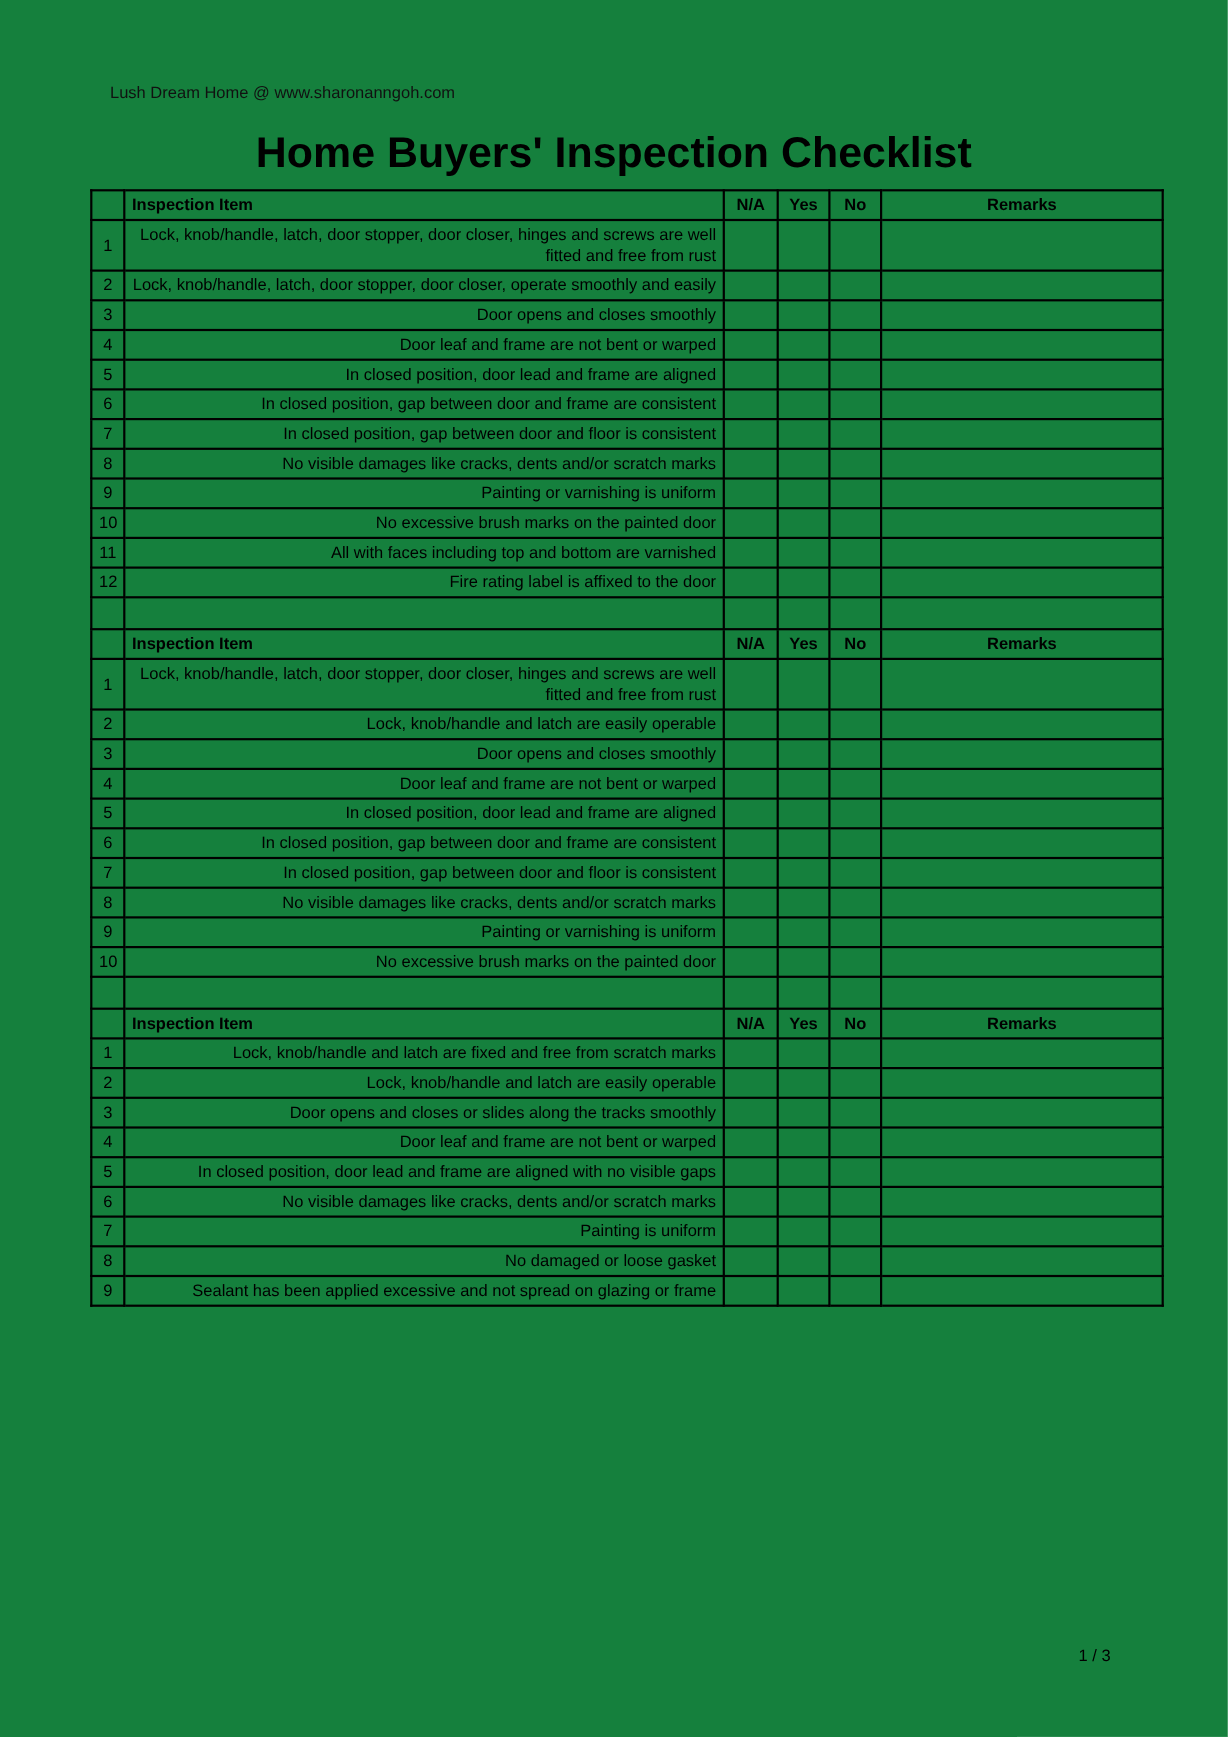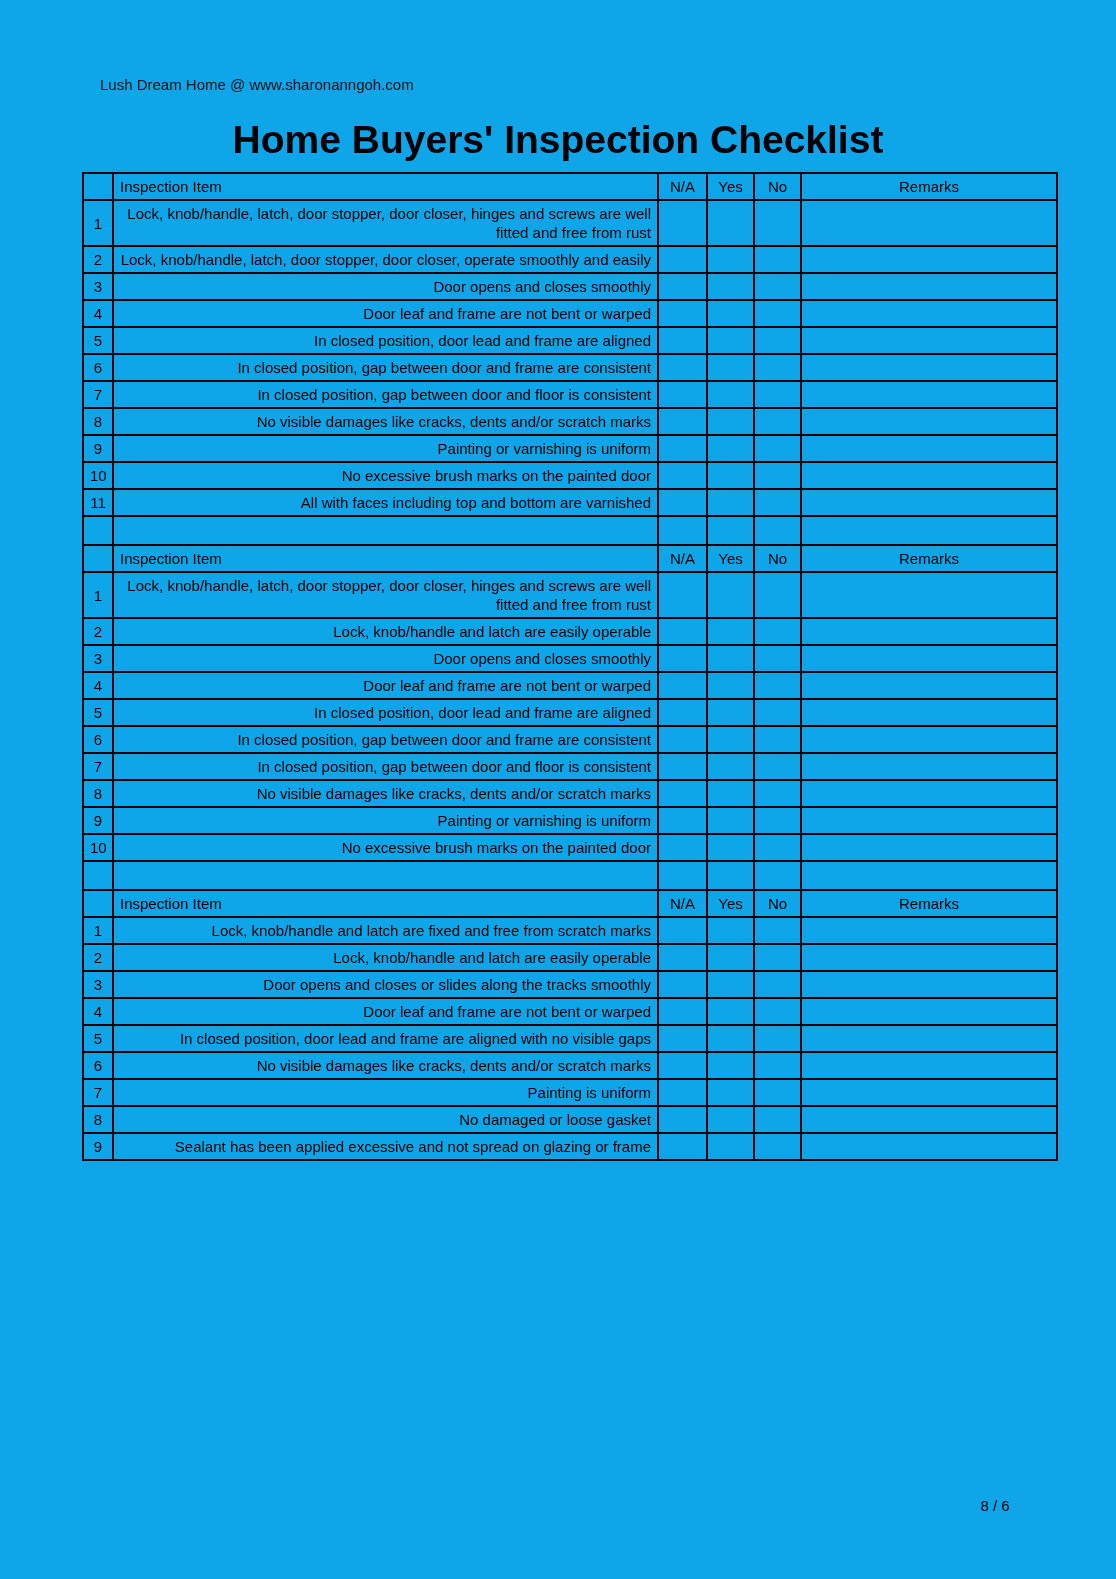--- a/index.html
+++ b/index.html
@@ -3,21 +3,21 @@
 <meta charset="utf-8">
 <style>
   * { box-sizing: border-box; }
   html, body { margin: 0; padding: 0; }
   body {
     width: 1116px; height: 1579px;
     background: #ffffff;
     font-family: "Liberation Sans", sans-serif;
     color: #000;
   }
-  .page { position: relative; width: 1116px; height: 1579px; background: #0ea5e9; overflow: hidden; }
+  .page { position: relative; width: 1116px; height: 1579px; background: #15803d; overflow: hidden; }
 
   .doc-header {
     position: absolute; left: 100px; top: 76px;
     font-size: 15px; line-height: 18px; color: #111;
   }
   .doc-title {
     position: absolute; left: 0; top: 118px; width: 100%;
     margin: 0; text-align: center;
     font-size: 39px; font-weight: 700; letter-spacing: 0px;
   }
@@ -33,21 +33,21 @@
     padding: 3px 6px;
     vertical-align: middle;
     overflow: hidden;
   }
   td.band {
     background: var(--accent, #FBC896);
     font-size: 20px; font-weight: 700;
     text-align: center;
     height: 30px; padding: 2px 4px;
   }
-  td.colhead { font-weight: 400; height: 26px; }
+  td.colhead { font-weight: 700; height: 26px; }
   td.item-head { text-align: left; }
   td.center { text-align: center; }
   td.num { text-align: center; padding: 3px 2px; }
   td.item { text-align: right; }
   td.ans, td.remarks { height: 27px; }
   tr.item-row td { height: 27px; }
   tr.empty-row td { height: 29px; }
 
   .doc-footer {
     position: absolute; left: 950px; top: 1497px; width: 90px;
@@ -161,20 +161,28 @@
             <td class="remarks"></td>
           </tr>
           <tr class="item-row">
             <td class="num">11</td>
             <td class="item">All with faces including top and bottom are varnished</td>
             <td class="ans"></td>
             <td class="ans"></td>
             <td class="ans"></td>
             <td class="remarks"></td>
           </tr>
+          <tr class="item-row">
+            <td class="num">12</td>
+            <td class="item">Fire rating label is affixed to the door</td>
+            <td class="ans"></td>
+            <td class="ans"></td>
+            <td class="ans"></td>
+            <td class="remarks"></td>
+          </tr>
           <tr class="empty-row">
             <td class="num"></td>
             <td class="item"></td>
             <td class="ans"></td>
             <td class="ans"></td>
             <td class="ans"></td>
             <td class="remarks"></td>
           </tr>
           <tr>
             <td class="colhead num"></td>
@@ -349,14 +357,14 @@
             <td class="item">Sealant has been applied excessive and not spread on glazing or frame</td>
             <td class="ans"></td>
             <td class="ans"></td>
             <td class="ans"></td>
             <td class="remarks"></td>
           </tr>
         </tbody>
     </table>
   </div>
 
-  <div class="doc-footer">8 / 6</div>
+  <div class="doc-footer">1 / 3</div>
 </div>
 
 </body></html>

